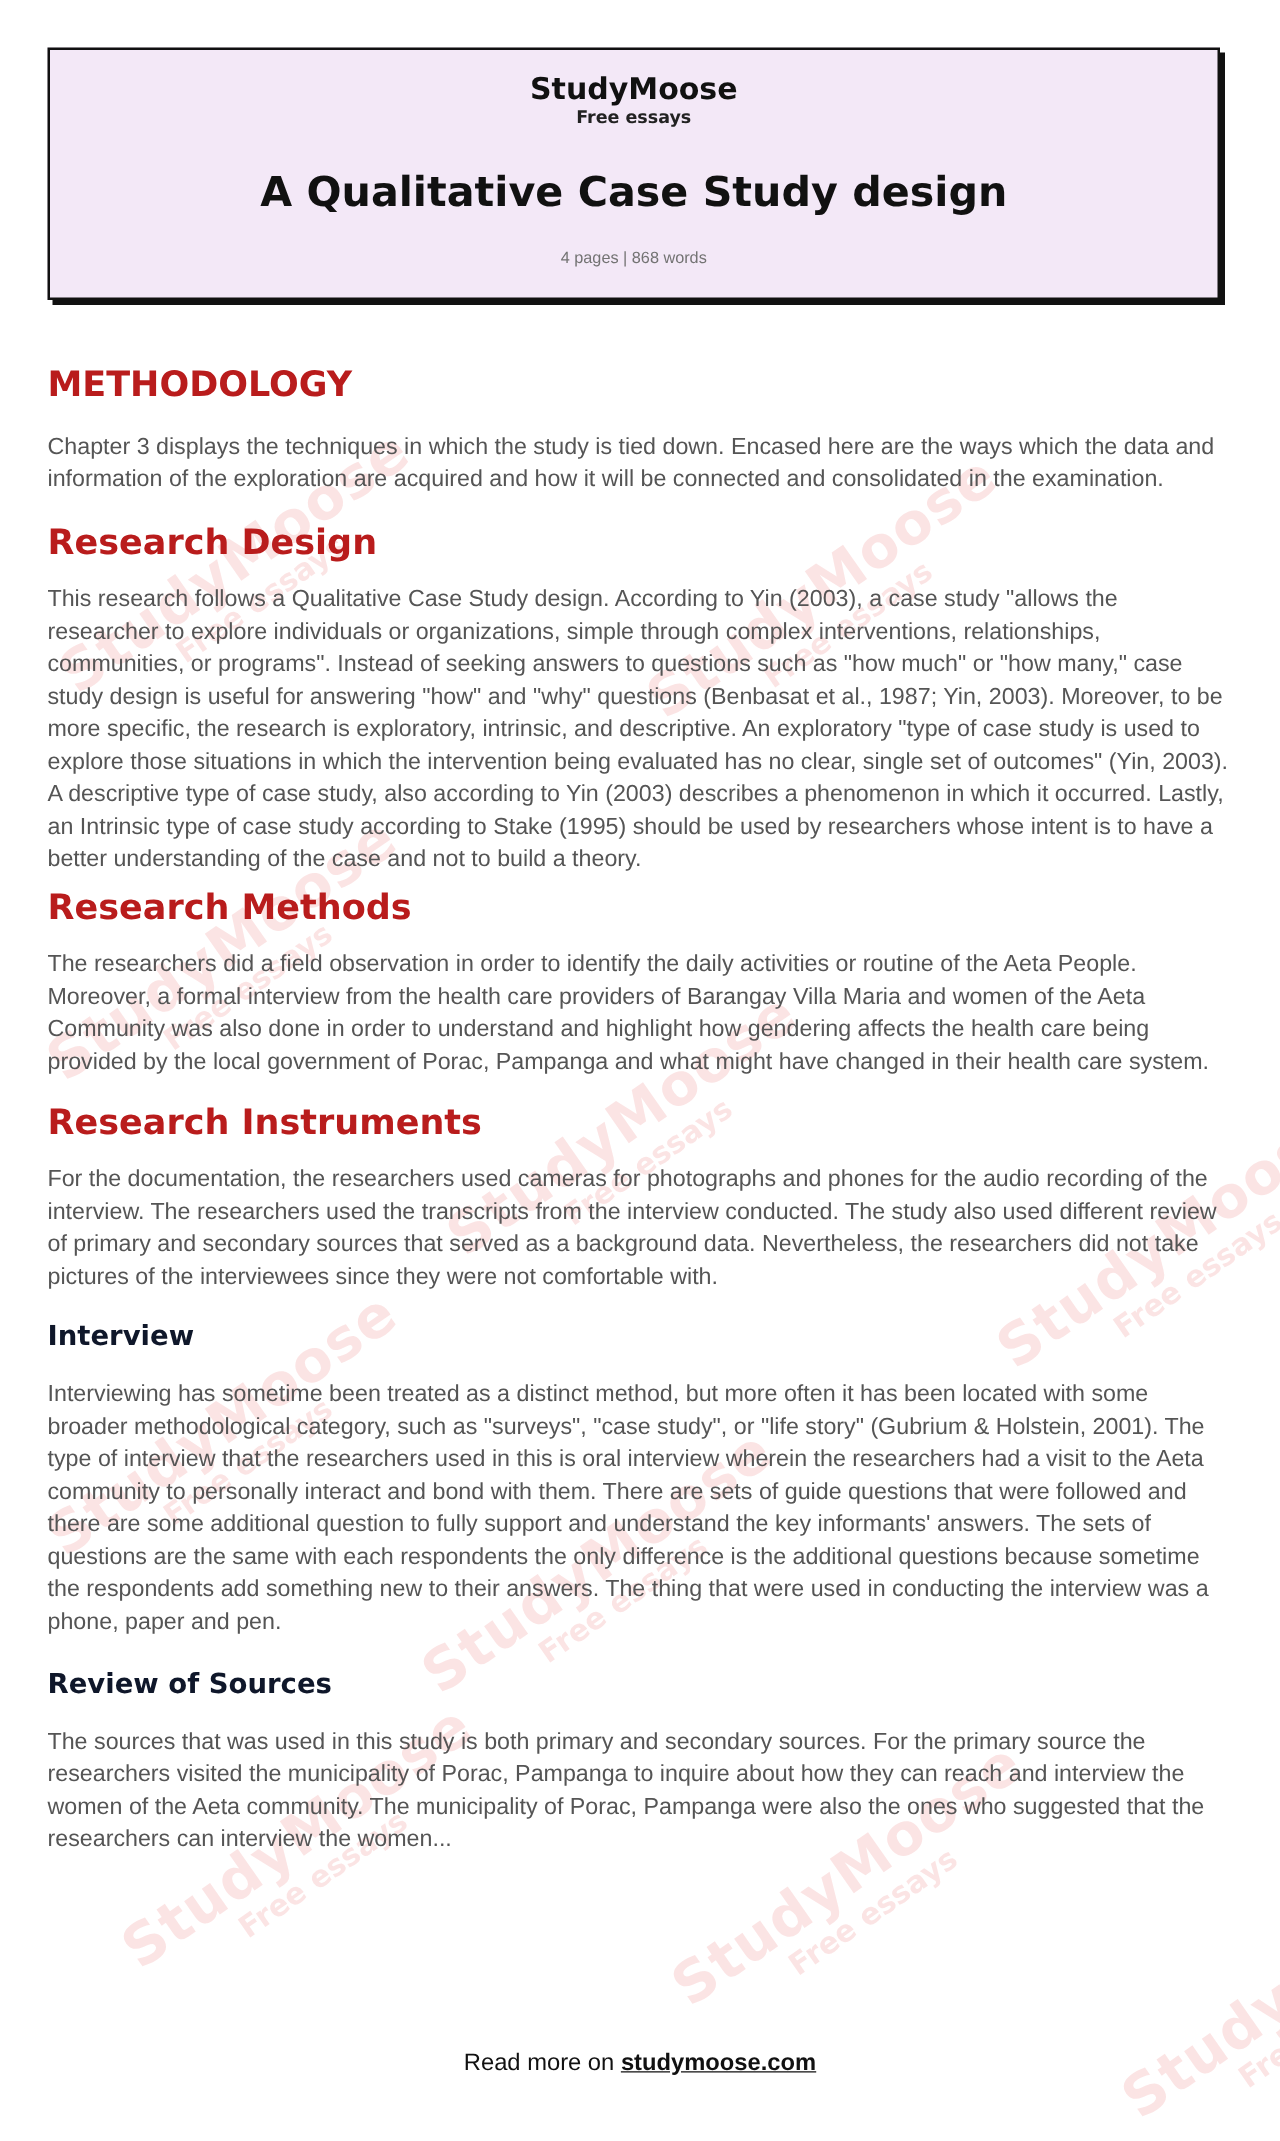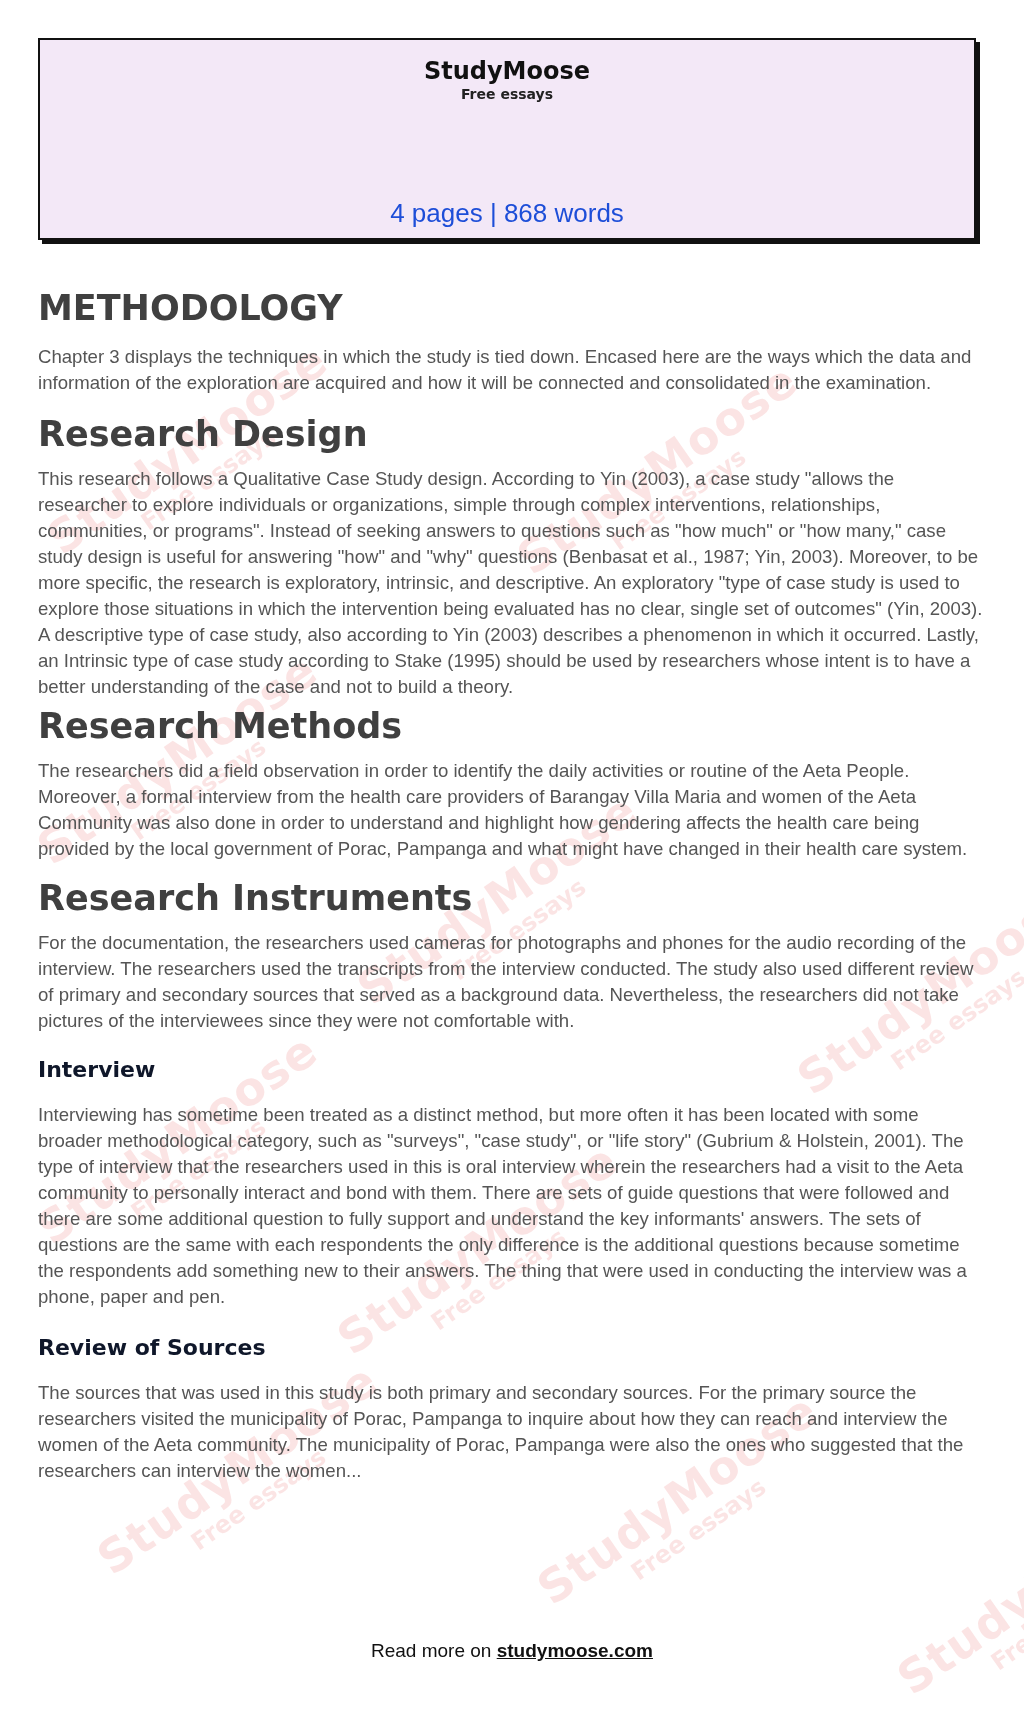--- a/index.html
+++ b/index.html
@@ -5,23 +5,23 @@
   html, body { margin:0; padding:0; background:#ffffff; }
   body { width:1024px; height:1713px; position:relative; overflow:hidden; font-family:"Liberation Sans", sans-serif; color:#555555; }
   .wm-layer { position:absolute; inset:0; pointer-events:none; z-index:0; }
   .wm { position:absolute; transform:rotate(-35deg); transform-origin:center; color:rgba(232,90,90,0.16); text-align:center; white-space:nowrap; }
   .wm .wm-brand { font-family:"DejaVu Sans", sans-serif; font-weight:bold; font-size:46px; display:block; letter-spacing:1px; }
   .wm .wm-sub { font-family:"DejaVu Sans", sans-serif; font-weight:bold; font-size:24px; display:block; margin-top:-4px; }
   .header-box { position:absolute; left:38px; top:38px; width:938px; height:202px; background:#f3e8f7; border:2px solid #111; box-shadow:4px 4px 0 #111; box-sizing:border-box; z-index:1; text-align:center; }
   .brand { position:absolute; left:0; right:0; top:17px; font-family:"DejaVu Sans", sans-serif; font-weight:bold; font-size:24px; color:#111; }
   .brand-sub { position:absolute; left:0; right:0; top:46px; font-family:"DejaVu Sans", sans-serif; font-weight:bold; font-size:14px; color:#222; }
   .doc-title { position:absolute; left:0; right:0; top:94px; font-family:"DejaVu Sans", sans-serif; font-weight:bold; font-size:33px; color:#111; }
-  .doc-meta { position:absolute; left:0; right:0; top:158px; font-family:"Liberation Sans", sans-serif; font-size:26px; color:#1d4ed8; }
+  .doc-meta { position:absolute; left:0; right:0; top:158px; font-family:"Liberation Sans", sans-serif; font-size:13px; color:#737373; }
   .content { position:absolute; left:38px; top:290px; width:945px; z-index:1; }
-  .h2 { font-family:"DejaVu Sans", sans-serif; font-weight:bold; color:#404040; font-size:35px; margin:0; line-height:36px; }
+  .h2 { font-family:"DejaVu Sans", sans-serif; font-weight:bold; color:#b91c1c; font-size:28px; margin:0; line-height:36px; }
   .h3 { font-family:"DejaVu Sans", sans-serif; font-weight:bold; color:#0f172a; font-size:22px; margin:0; line-height:28px; }
   .p { font-family:"Liberation Sans", sans-serif; font-size:18.6px; line-height:26px; color:#555; margin:0; }
   .readmore { position:absolute; left:0; right:0; top:1640px; text-align:center; font-size:19px; color:#111; z-index:1; font-family:"Liberation Sans", sans-serif; }
   .readmore a { color:#111; font-weight:bold; text-decoration:underline; }
 </style>
 </head>
 <body>
 
 <div class="wm-layer">
   <div class="wm" style="left:30px; top:420px;">
@@ -62,20 +62,21 @@
     </div>
   <div class="wm" style="left:880px; top:1560px;">
       <span class="wm-brand">StudyMoose</span>
       <span class="wm-sub">Free essays</span>
     </div>
 </div>
 
 <div class="header-box">
   <div class="brand">StudyMoose</div>
   <div class="brand-sub">Free essays</div>
+  <div class="doc-title">A Qualitative Case Study design</div>
   <div class="doc-meta">4 pages | 868 words</div>
 </div>
 
 <div class="content">
   <h2 class="h2" style="margin-top:0;">METHODOLOGY</h2>
   <p class="p" style="margin-top:18px;">Chapter 3 displays the techniques in which the study is tied down. Encased here are the ways which the data and information of the exploration are acquired and how it will be connected and consolidated in the examination.</p>
 
   <h2 class="h2" style="margin-top:20px;">Research Design</h2>
   <p class="p" style="margin-top:14px;">This research follows a Qualitative Case Study design. According to Yin (2003), a case study "allows the researcher to explore individuals or organizations, simple through complex interventions, relationships, communities, or programs". Instead of seeking answers to questions such as "how much" or "how many," case study design is useful for answering "how" and "why" questions (Benbasat et al., 1987; Yin, 2003). Moreover, to be more specific, the research is exploratory, intrinsic, and descriptive. An exploratory "type of case study is used to explore those situations in which the intervention being evaluated has no clear, single set of outcomes" (Yin, 2003). A descriptive type of case study, also according to Yin (2003) describes a phenomenon in which it occurred. Lastly, an Intrinsic type of case study according to Stake (1995) should be used by researchers whose intent is to have a better understanding of the case and not to build a theory.</p>
 

